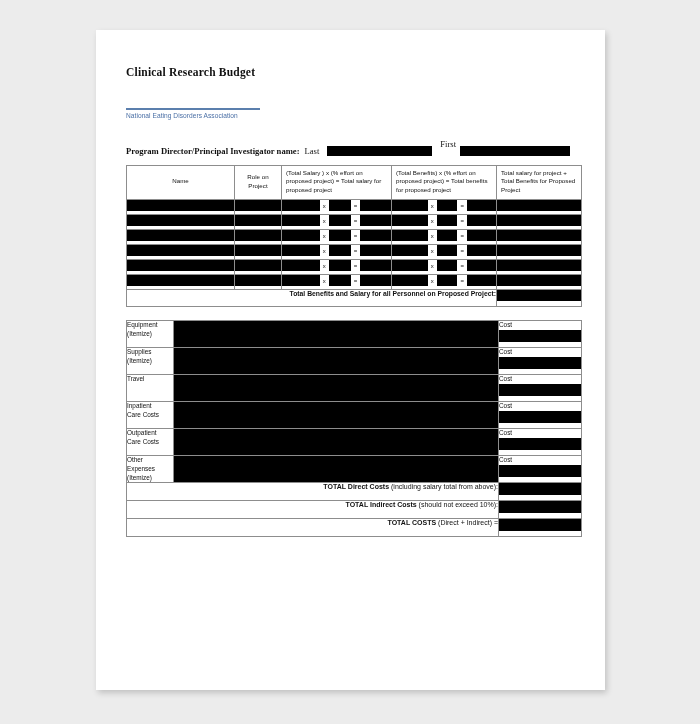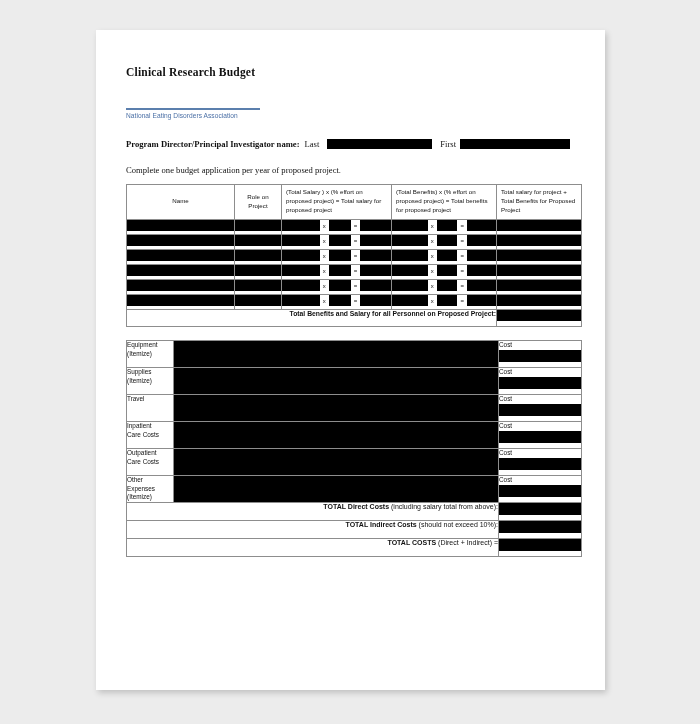--- a/index.html
+++ b/index.html
@@ -49,21 +49,21 @@
   .logo-text {
     font-family: "Liberation Sans", sans-serif;
     font-size: 6.6px;
     color: #4a6fa5;
     letter-spacing: 0.05px;
     white-space: nowrap;
   }
 
   .name-line {
     display: flex;
-    align-items: flex-start;
+    align-items: flex-end;
     font-size: 8.6px;
     color: #111;
     margin-bottom: 9px;
     white-space: nowrap;
   }
   .name-line .bold { font-weight: bold; }
   .lbl-last { margin: 0 8px 0 5px; }
   .lbl-first { margin: 0 4px 7px 8px; }
   .redact {
     background: #000;
@@ -186,21 +186,20 @@
       </div>
 
       <div class="name-line">
         <span class="bold">Program Director/Principal Investigator name:</span>
         <span class="lbl-last">Last</span>
         <span class="redact redact-last"></span>
         <span class="lbl-first">First</span>
         <span class="redact redact-first"></span>
       </div>
 
-      <p class="para">Complete one budget application per year of proposed project.</p>
 
       <table class="grid" id="personnel-table">
         <colgroup>
           <col style="width:108px">
             <col style="width:47px">
             <col style="width:110px">
           <col style="width:105px">
             <col style="width:85px">
         </colgroup>
         <thead>

